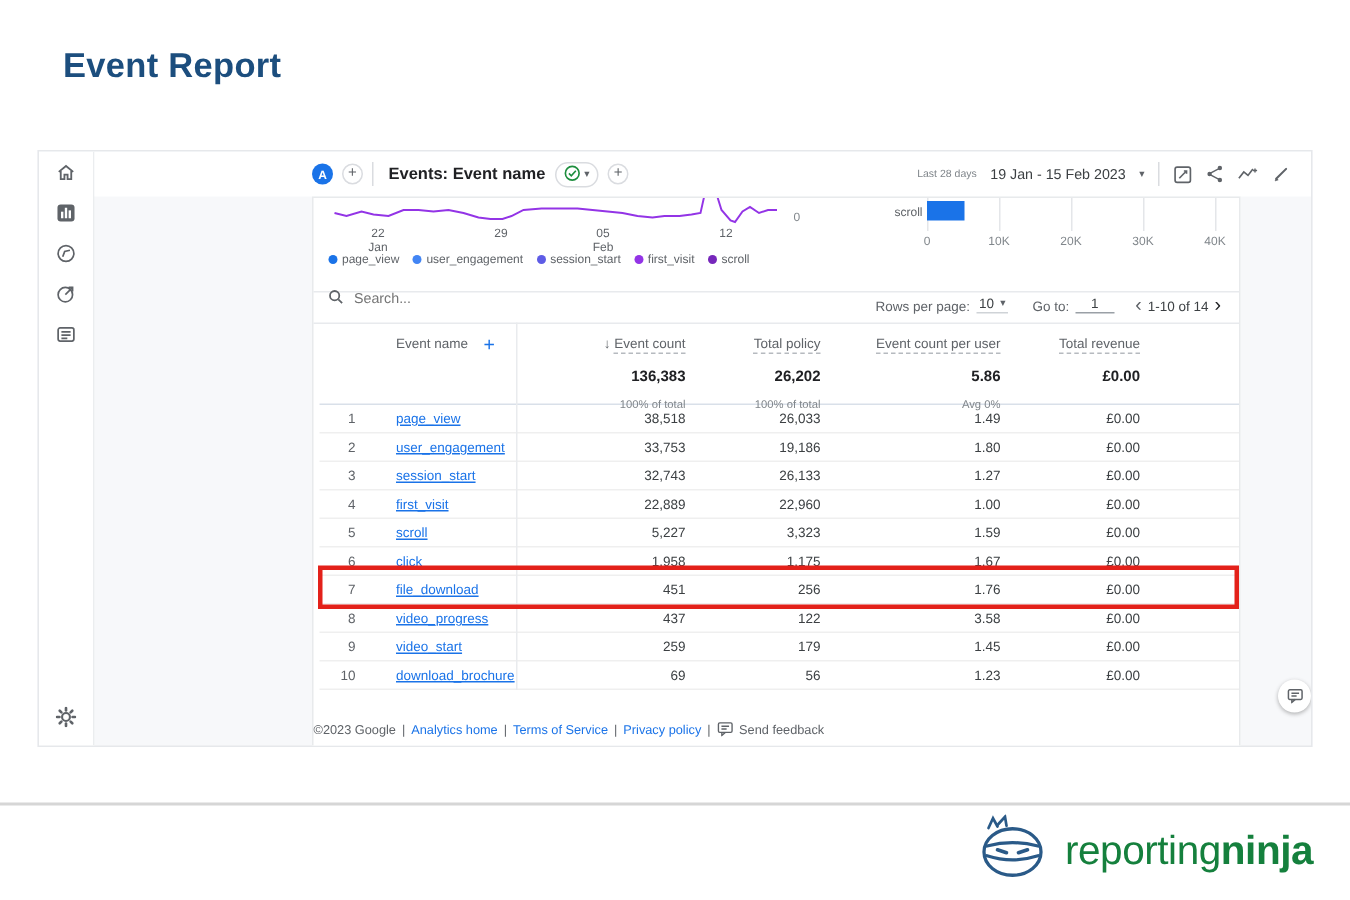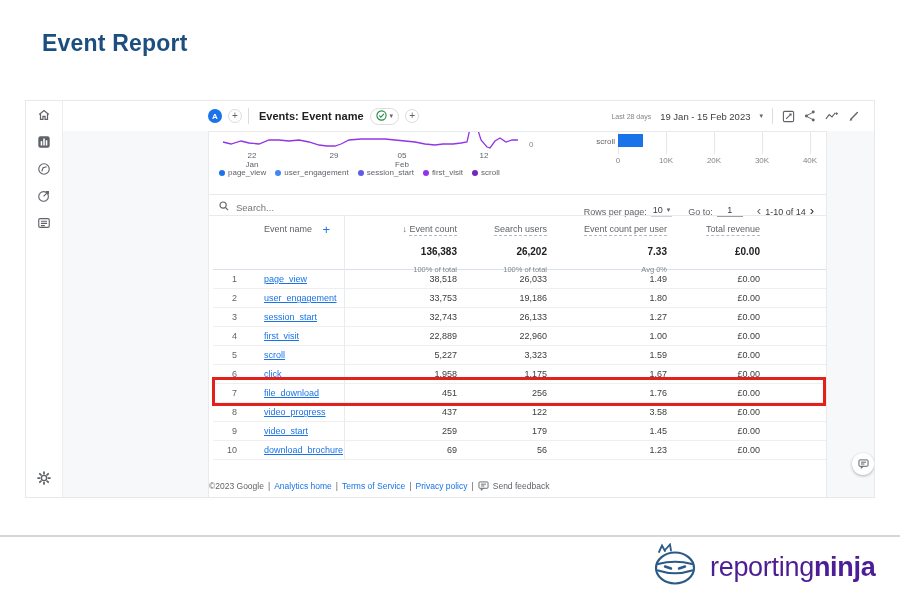--- a/index.html
+++ b/index.html
@@ -5,21 +5,21 @@
   html,body{margin:0;padding:0;}
   .screen{position:relative;width:900px;height:600px;background:#fff;overflow:hidden;
           font-family:"Liberation Sans",sans-serif;-webkit-font-smoothing:antialiased;}
   .abs{position:absolute;}
 
   
   .page-title{left:42px;top:30px;font-size:23px;font-weight:700;color:#1c4e7e;letter-spacing:.2px;}
   .bottom-divider{left:0;top:535px;width:900px;height:2px;background:#d6d6d6;}
   .source-label{left:48px;top:556px;font-size:14px;font-weight:700;color:#1f1f1f;}
   .brand{left:648px;top:543px;display:flex;align-items:center;gap:10px;}
-  .brand-text{font-size:27px;color:#4c1d95;letter-spacing:-.3px;}
+  .brand-text{font-size:27px;color:#15803d;letter-spacing:-.3px;}
   .brand-text .light{font-weight:400;}
   .brand-text .bold{font-weight:700;}
 
   
   .ga{left:25px;top:100px;width:850px;height:398px;background:#f7f8fa;border:1px solid #e6e8eb;
       box-sizing:border-box;overflow:hidden;font-size:9px;color:#3c4043;}
   .ga-sidebar{left:0;top:0;width:37px;height:100%;background:#fff;border-right:1px solid #ebedef;box-sizing:border-box;}
   .ga-sidebar .icons{position:absolute;left:0;top:7px;width:36px;display:flex;flex-direction:column;align-items:center;gap:13px;}
   .ga-sidebar .gear{position:absolute;left:0;top:370px;width:36px;display:flex;justify-content:center;}
   .ga-header{left:37px;top:0;width:813px;height:30px;background:#fff;}
@@ -44,21 +44,21 @@
   .barchart-grid{top:0;width:1px;height:22px;background:#e4e6e9;}
   .bar-cat{top:5px;font-size:8px;color:#5f6368;}
   .scroll-bar{left:409px;top:2px;height:13px;background:#1a73e8;}
   .bartick{top:24px;font-size:8px;color:#80868b;transform:translateX(-50%);}
   .legend{left:10px;top:36px;display:flex;align-items:center;gap:9px;}
   .legend .item{display:flex;align-items:center;gap:3px;font-size:8px;color:#5f6368;}
   .dot{width:6px;height:6px;border-radius:50%;}
   .hline{left:0;width:617px;height:1px;background:#e8eaed;}
 
   
-  .toolbar{left:0;top:65px;width:617px;height:20px;}
+  .toolbar{left:0;top:57px;width:617px;height:20px;}
   .search{position:absolute;left:10px;top:0;height:20px;display:flex;align-items:center;gap:5px;}
   .search input{border:none;outline:none;background:transparent;font-size:9.5px;color:#80868b;width:150px;font-family:"Liberation Sans",sans-serif;}
   .pager{position:absolute;right:12px;top:0;height:20px;display:flex;align-items:flex-end;gap:4px;color:#5f6368;font-size:9px;}
   .rpp-val{color:#3c4043;border-bottom:1px solid #cfd3d7;padding:0 2px 1px 2px;display:flex;gap:4px;align-items:center;}
   .goto-val{color:#3c4043;border-bottom:1px solid #9aa0a6;width:26px;text-align:center;padding-bottom:1px;}
   .chev{font-size:13px;color:#5f6368;line-height:1;}
   .range{color:#3c4043;}
 
   
   .tbl{left:4px;top:83px;width:613px;}
@@ -292,39 +292,39 @@
 
       <div class="abs tbl">
 
         <div class="grid thead">
           <div></div>
           <div class="cell-name" style="display:flex;justify-content:space-between;align-items:center;padding-right:10px;">
             <span>Event name</span>
             <span class="plus-col">+</span>
           </div>
           <div class="cell-r"><span>↓</span> <span class="dotted">Event count</span></div>
-          <div class="cell-r"><span class="dotted">Search users</span></div>
+          <div class="cell-r"><span class="dotted">Total policy</span></div>
           <div class="cell-r"><span class="dotted">Event count per user</span></div>
           <div class="cell-r"><span class="dotted">Total revenue</span></div>
           <div></div>
         </div>
 
         <div class="grid totals">
           <div></div>
             <div></div>
           <div class="cell-r">
               <div class="tot-v">136,383</div>
               <div class="tot-s">100% of total</div>
             </div>
           <div class="cell-r">
               <div class="tot-v">26,202</div>
               <div class="tot-s">100% of total</div>
             </div>
           <div class="cell-r">
-              <div class="tot-v">7.33</div>
+              <div class="tot-v">5.86</div>
               <div class="tot-s">Avg 0%</div>
             </div>
           <div class="cell-r">
               <div class="tot-v">£0.00</div>
             </div>
           <div></div>
         </div>
 
         <div class="grid trow">
           <div class="cell-num">1</div>

